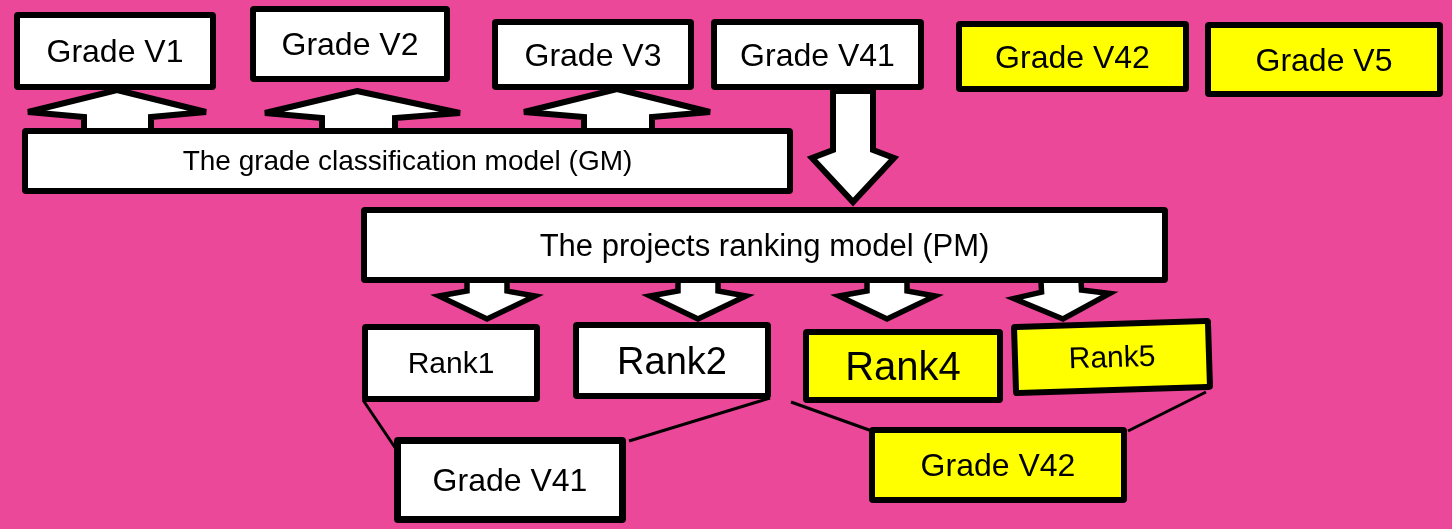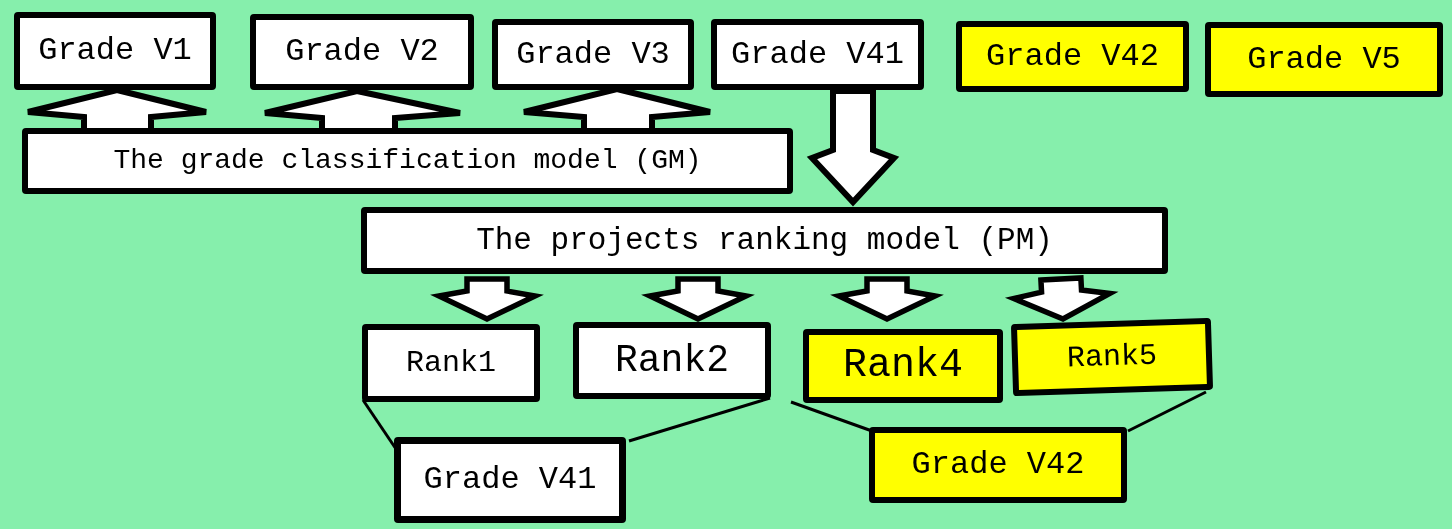--- a/index.html
+++ b/index.html
@@ -4,23 +4,23 @@
 <style>
   html, body {
     margin: 0;
     padding: 0;
     background: #ffffff;
   }
   .canvas {
     position: relative;
     width: 1452px;
     height: 529px;
-    background: #86efac;
+    background: #ec4899;
     overflow: hidden;
-    font-family: Liberation Mono, monospace;
+    font-family: Liberation Sans, sans-serif;
     color: #000000;
   }
   .layer {
     position: absolute;
     left: 0;
     top: 0;
     width: 1452px;
     height: 529px;
   }
   .box {
@@ -34,29 +34,29 @@
     justify-content: center;
     text-align: center;
     font-size: 32px;
     line-height: 1;
     white-space: nowrap;
   }
   .yellow { background: #ffff00; }
 
   
   #grade-v1      { left: 14px;   top: 12px;  width: 202px; height: 78px; }
-  #grade-v2      { left: 250px;  top: 14px;  width: 224px; height: 76px; text-align: right; }
+  #grade-v2      { left: 250px;  top: 6px;  width: 200px; height: 76px; text-align: right; }
   #grade-v3      { left: 492px;  top: 19px;  width: 202px; height: 71px; }
   #grade-v41-top { left: 711px;  top: 19px;  width: 213px; height: 71px; }
   #grade-v42-top { left: 956px;  top: 21px;  width: 233px; height: 71px; }
   #grade-v5      { left: 1205px; top: 22px;  width: 238px; height: 75px; }
 
   
   #gm-box { left: 2px;   top: 128px; width: 771px; height: 66px; font-size: 28px; margin-left: 20px; }
-  #pm-box { left: 361px; top: 207px; width: 807px; height: 67px; font-size: 31px; }
+  #pm-box { left: 361px; top: 207px; width: 807px; height: 76px; font-size: 31px; }
 
   
   #rank1 { left: 362px;  top: 324px; width: 178px; height: 78px; font-size: 30px; }
   #rank2 { left: 573px;  top: 322px; width: 198px; height: 77px; font-size: 38px; }
   #rank4 { left: 803px;  top: 329px; width: 200px; height: 74px; font-size: 40px; }
   #rank5 { left: 1012px; top: 321px; width: 200px; height: 72px; font-size: 30px;
            transform: rotate(-1.8deg); }
 
   
   #callout-v41 { left: 394px; top: 437px; width: 232px; height: 86px; border-width: 7px; }

